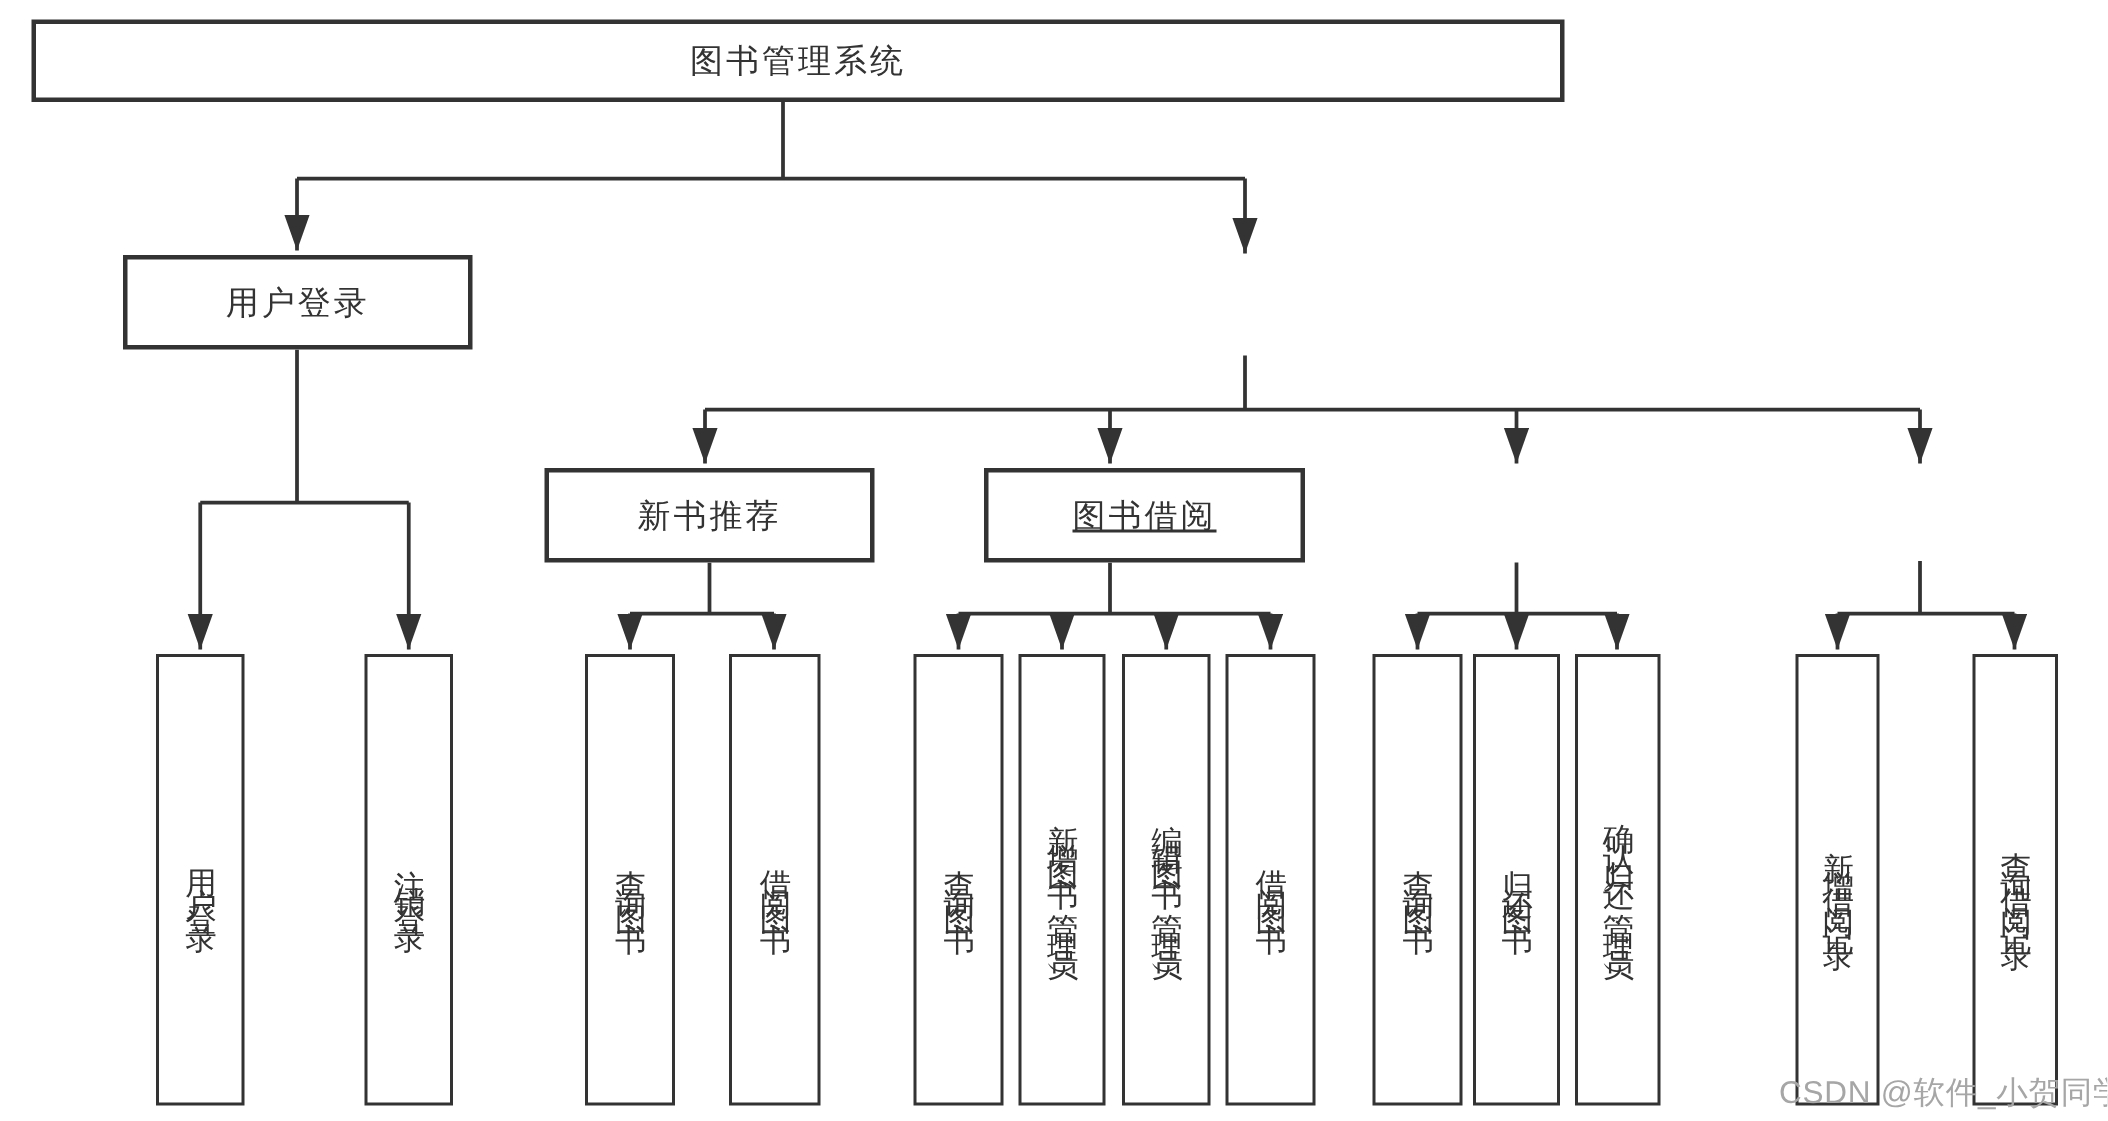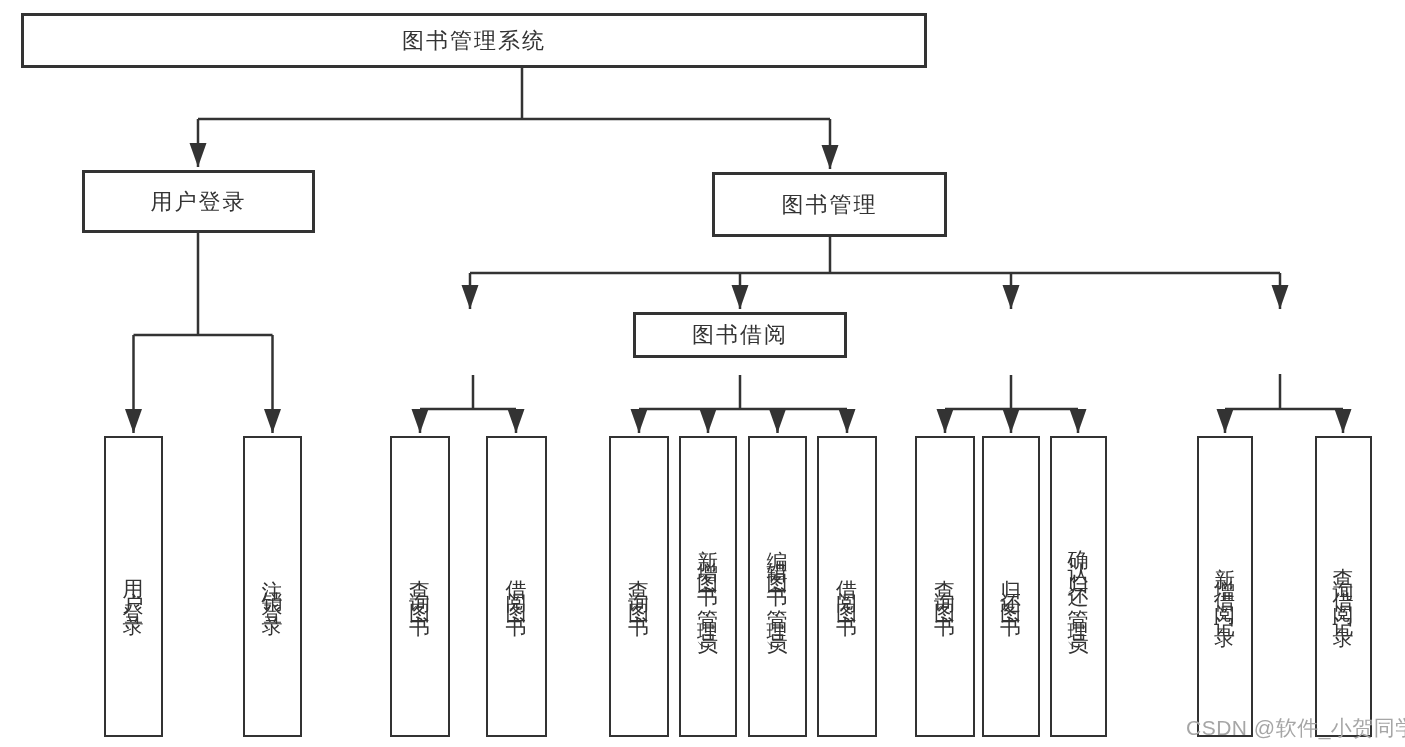--- a/index.html
+++ b/index.html
@@ -12,27 +12,27 @@
     position:absolute; background:#ffffff; border:3px solid #333333; box-sizing:border-box;
     display:flex; align-items:center; justify-content:center;
     font-size:22px; letter-spacing:2px; white-space:nowrap; z-index:2;
   }
   .leaf {
     border-width:2.5px; writing-mode:vertical-rl;
     font-size:21px; letter-spacing:12px; line-height:1;
     white-space:normal;
   }
   
-  .n-root   { left:21px;   top:13px;  width:906px; height:55px; }
+  .n-root   { left:21px;   top:13px;  width:1022px; height:55px; }
   
   .n-login  { left:82px;   top:170px; width:233px; height:63px; }
   .n-mgmt   { left:712px;  top:172px; width:235px; height:65px; }
   
   .n-rec    { left:363px;  top:312px; width:220px; height:63px; }
-  .n-borrow { left:633px;  top:312px; width:214px; height:46px; }
+  .n-borrow { left:656px;  top:312px; width:214px; height:63px;text-decoration:underline; }
   .n-cur    { left:905px;  top:312px; width:213px; height:63px; }
   .n-record { left:1172px; top:312px; width:217px; height:62px; }
   
   .leaf { top:436px; height:301px; }
   .lf-1  { left:104px;  width:59px; }
   .lf-2  { left:243px;  width:59px; }
   .lf-3  { left:390px;  width:60px; }
   .lf-4  { left:486px;  width:61px; }
   .lf-5  { left:609px;  width:60px; }
   .lf-6  { left:679px;  width:58px; }
@@ -92,22 +92,22 @@
 
       <path d="M1280,374 V409 M1225,409 H1343"></path>
       <line x1="1225" y1="409" x2="1225" y2="433" marker-end="url(#arw)"></line>
       <line x1="1343" y1="409" x2="1343" y2="433" marker-end="url(#arw)"></line>
     </g>
   </svg>
 
   <div class="node n-root">图书管理系统</div>
 
   <div class="node n-login">用户登录</div>
-  <div class="node n-mgmt">图书管理</div>
 
+  <div class="node n-rec">新书推荐</div>
   <div class="node n-borrow">图书借阅</div>
 
   <div class="node leaf lf-1">用户登录</div>
   <div class="node leaf lf-2">注销登录</div>
 
   <div class="node leaf lf-3">查询图书</div>
   <div class="node leaf lf-4">借阅图书</div>
 
   <div class="node leaf lf-5">查询图书</div>
   <div class="node leaf lf-6">新增图书（管理员）</div>

